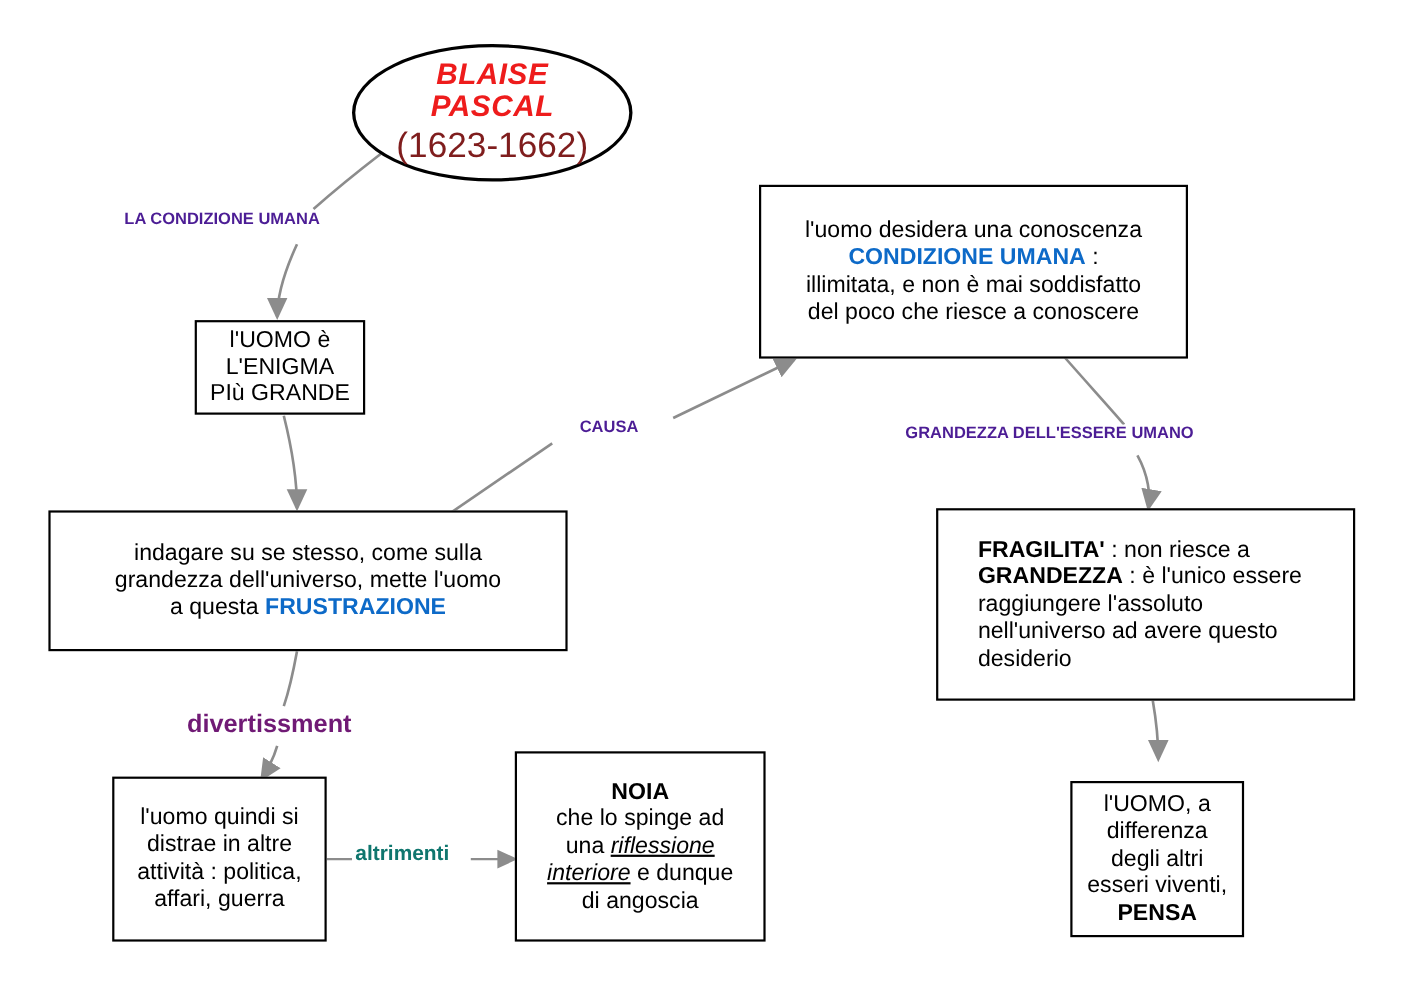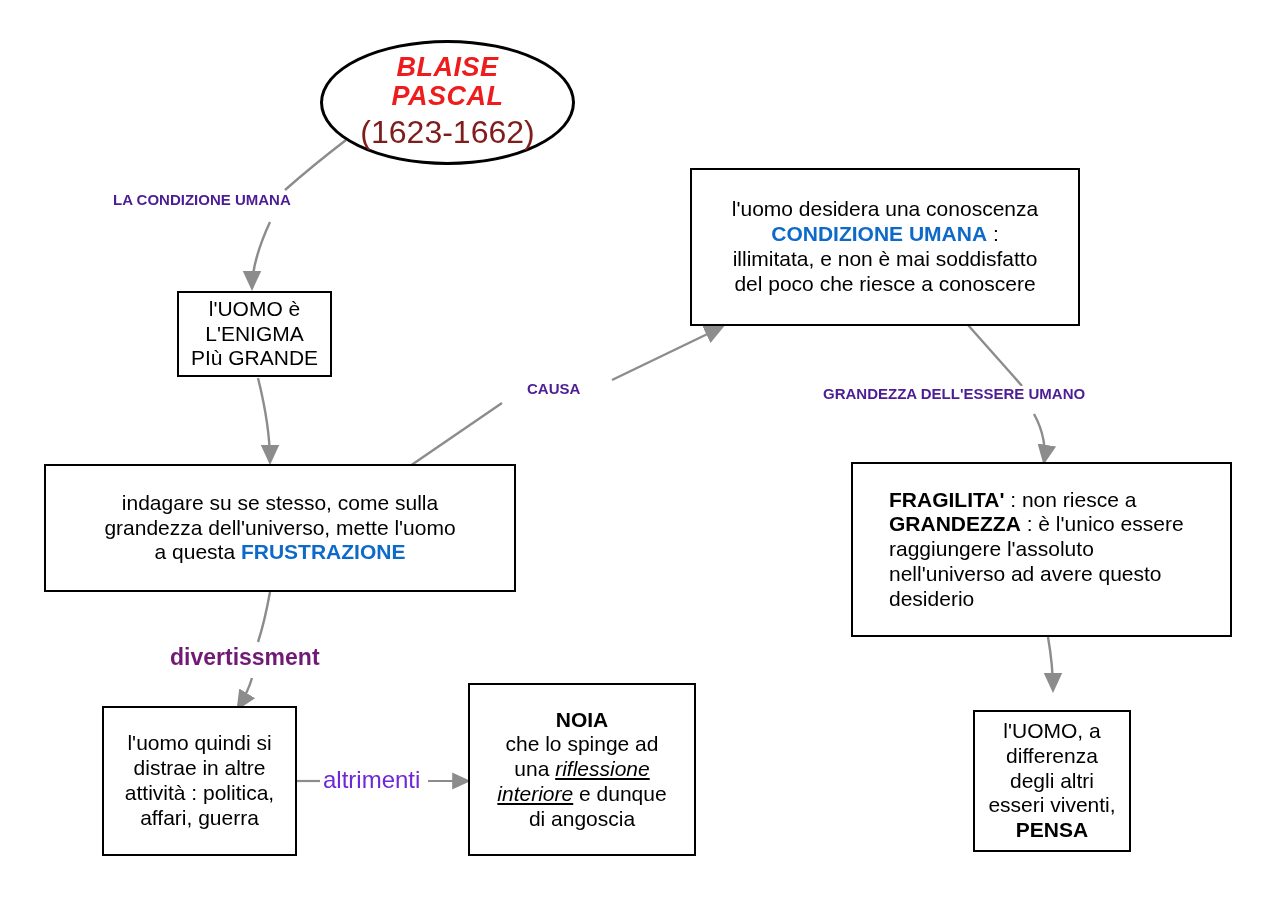--- a/index.html
+++ b/index.html
@@ -93,23 +93,23 @@
     color: #4c1d95;
     font-weight: bold;
     font-size: 15px;
   }
   .linklabel.red {
     color: #701a75;
     font-weight: bold;
     font-size: 23px;
   }
   .linklabel.plain {
-    color: #6d28d9;
-    font-weight: normal;
-    font-size: 24px;
+    color: #0f766e;
+    font-weight: bold;
+    font-size: 19px;
   }
 
   
   .b   { font-weight: bold; }
   .blu { color: #0d6ac8; font-weight: bold; }
   .ital-u { font-style: italic; text-decoration: underline; }
 </style>
 </head>
 <body>
 

